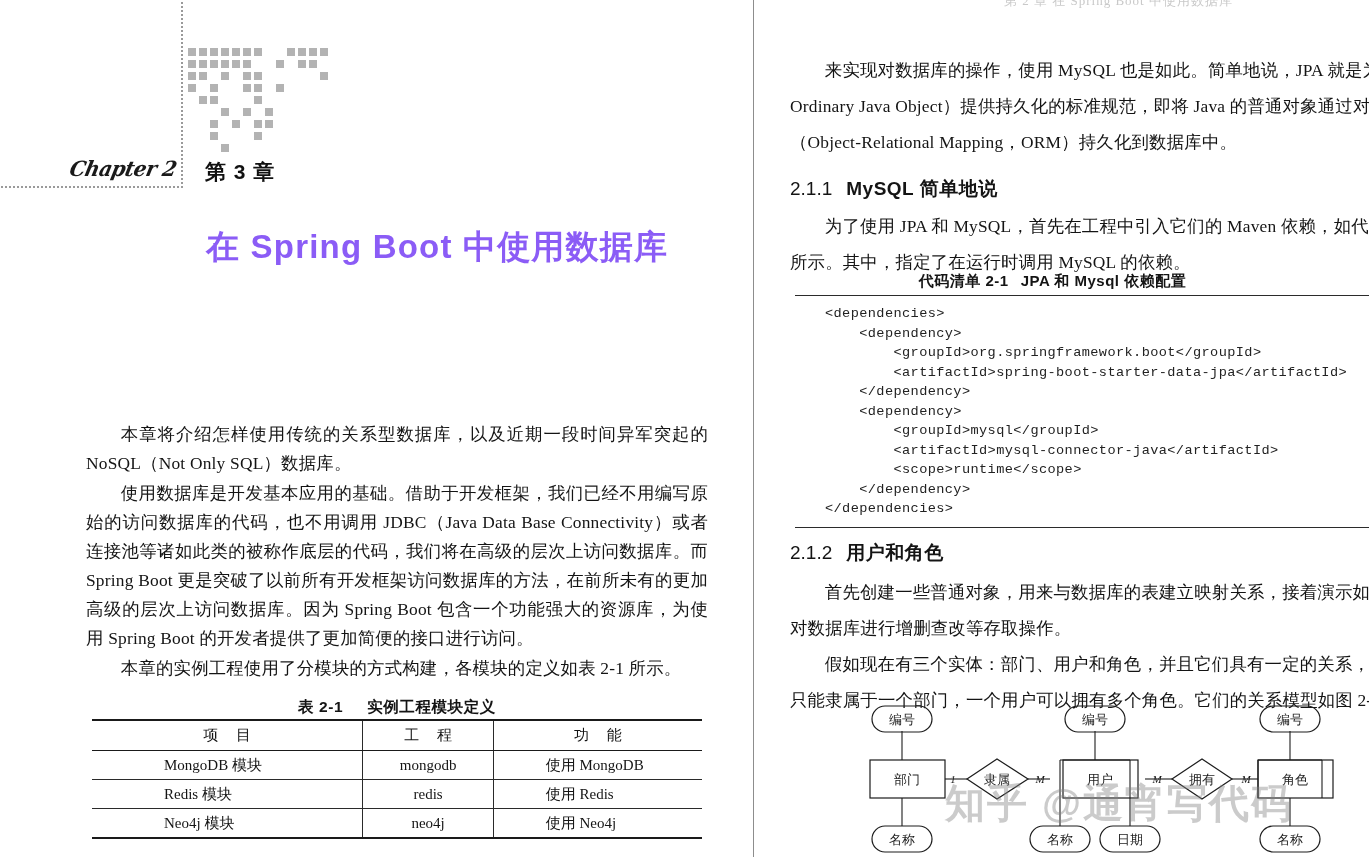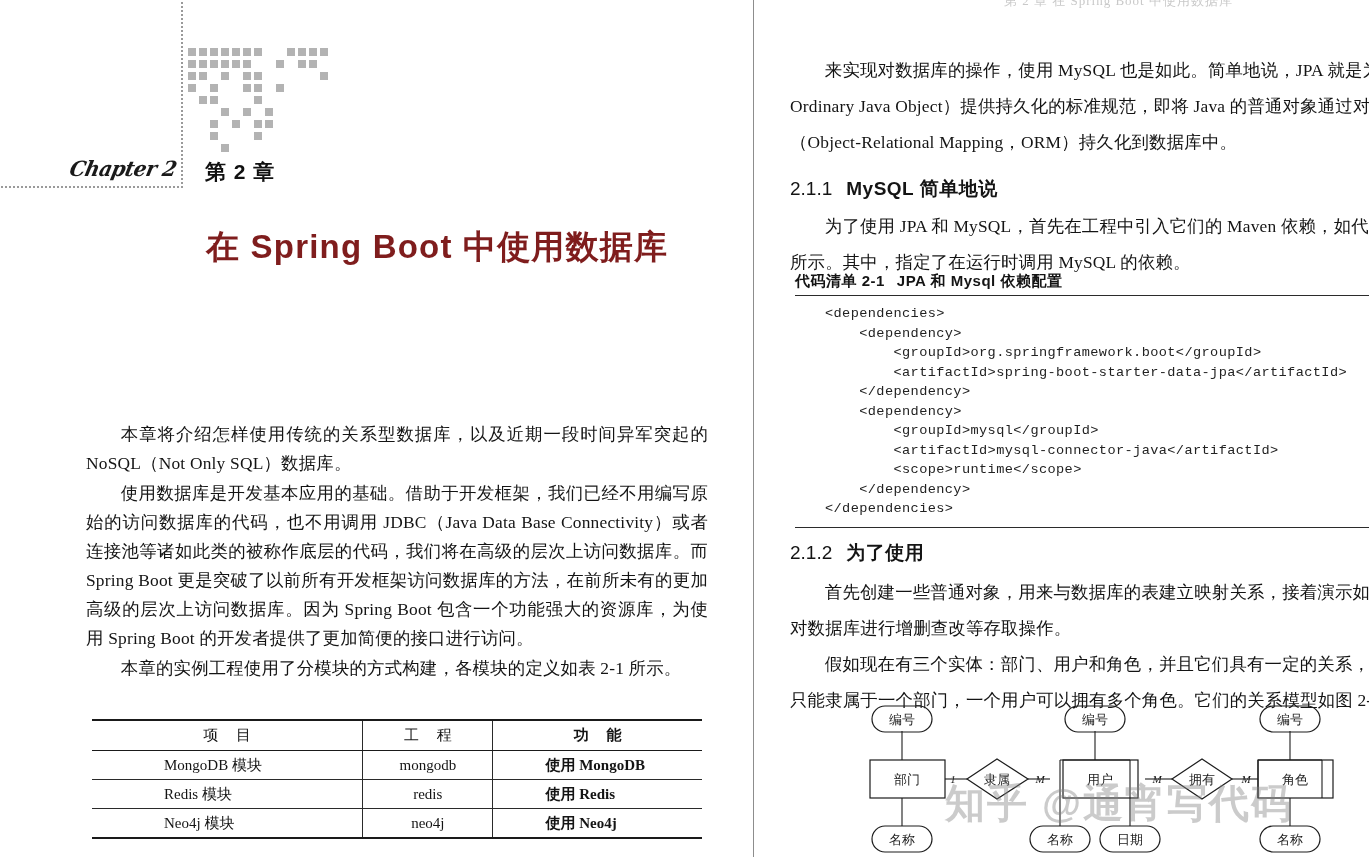--- a/index.html
+++ b/index.html
@@ -77,21 +77,21 @@
     color: #111;
     letter-spacing: 1px;
   }
 
   .chapter-title {
     position: absolute;
     left: 206px; top: 203px;
     font-family: "Liberation Sans", sans-serif;
     font-size: 33px;
     font-weight: 700;
-    color: #7f1d1d;
+    color: #8b5cf6;
     letter-spacing: 1.2px;
     white-space: nowrap;
   }
 
   .body-col-left {
     position: absolute;
     left: 86px; top: 420px;
     width: 622px;
   }
   p.bp {
@@ -132,21 +132,21 @@
   table.mod-table tbody td {
     border-bottom: 1.1px solid #2a2a2a;
     padding: 4px 0;
     height: 20px;
   }
   table.mod-table tbody tr:last-child td {
     border-bottom: 2.2px solid #1a1a1a;
   }
   table.mod-table th.c1, table.mod-table td.c1 { width: 255px; }
   table.mod-table th.c2, table.mod-table td.c2 { width: 160px; margin-top: 40px; }
-  table.mod-table th.c3, table.mod-table td.c3 { width: 195px; font-weight: bold; }
+  table.mod-table th.c3, table.mod-table td.c3 { width: 195px; }
   table.mod-table td.c1 { text-align: left; padding-left: 72px; }
   table.mod-table td.c2 { text-align: center; }
   table.mod-table td.c3 { text-align: left; padding-left: 52px; }
   table.mod-table th.c2, table.mod-table td.c2,
   table.mod-table th.c3, table.mod-table td.c3 {
     border-left: 1.1px solid #2a2a2a;
   }
   table.mod-table thead th.c2, table.mod-table thead th.c3 {
     border-left: 1.1px solid #2a2a2a;
   }
@@ -195,20 +195,21 @@
   
   .listing {
     position: absolute;
     left: 795px; top: 272px;
     width: 600px;
   }
   .listing-cap {
     font-family: "Liberation Sans", sans-serif;
     font-size: 15px;
     font-weight: 700;
+    text-align: center;
     width: 515px;
     letter-spacing: 0.5px;
     padding-bottom: 4px;
   }
   .listing-cap .g { display: inline-block; width: 12px; }
   .listing-body {
     border-top: 1.6px solid #2b2b2b;
     border-bottom: 1.6px solid #2b2b2b;
     padding: 8px 0 8px 0;
     width: 600px;
@@ -304,30 +305,35 @@
         <i style="left: 44px; top: 72px;"></i>
         <i style="left: 66px; top: 72px;"></i>
         <i style="left: 77px; top: 72px;"></i>
         <i style="left: 22px; top: 84px;"></i>
         <i style="left: 66px; top: 84px;"></i>
         <i style="left: 33px; top: 96px;"></i>
       </div>
 
     <div class="chapter-script">Chapter 2</div>
 
-    <div class="chapter-label">第 2 章</div>
+    <div class="chapter-label">第 3 章</div>
 
     <h1 class="chapter-title">在 Spring Boot 中使用数据库</h1>
 
     <div class="body-col-left">
       <p class="bp">本章将介绍怎样使用传统的关系型数据库，以及近期一段时间异军突起的 NoSQL（Not Only SQL）数据库。</p>
       <p class="bp">使用数据库是开发基本应用的基础。借助于开发框架，我们已经不用编写原始的访问数据库的代码，也不用调用 JDBC（Java Data Base Connectivity）或者连接池等诸如此类的被称作底层的代码，我们将在高级的层次上访问数据库。而 Spring Boot 更是突破了以前所有开发框架访问数据库的方法，在前所未有的更加高级的层次上访问数据库。因为 Spring Boot 包含一个功能强大的资源库，为使用 Spring Boot 的开发者提供了更加简便的接口进行访问。</p>
       <p class="bp">本章的实例工程使用了分模块的方式构建，各模块的定义如表 2-1 所示。</p>
     </div>
 
+    <div class="tbl-caption">
+      <span>表 2-1</span>
+      <span style="display:inline-block;width:14px"></span>
+      <span>实例工程模块定义</span>
+    </div>
 
     <table class="mod-table">
       <thead>
         <tr>
           <th class="c1">项 目</th>
           <th class="c2">工 程</th>
           <th class="c3">功 能</th>
         </tr>
       </thead>
       <tbody>
@@ -382,21 +388,21 @@
         &lt;groupId&gt;mysql&lt;/groupId&gt;
         &lt;artifactId&gt;mysql-connector-java&lt;/artifactId&gt;
         &lt;scope&gt;runtime&lt;/scope&gt;
     &lt;/dependency&gt;
 &lt;/dependencies&gt;</pre>
     </div>
   </div>
 
   <div style="position:absolute;left:790px;top:540px;width:640px;">
     <h3 class="sec" style="margin:0 0 8px 0;">
-      <span class="num">2.1.2</span><span class="gap"></span><span>为了使用</span>
+      <span class="num">2.1.2</span><span class="gap"></span><span>用户和角色</span>
     </h3>
     <p class="rp">首先创建一些普通对象，用来与数据库的表建立映射关系，接着演示如何使用 JPA</p>
     <p class="rp noind">对数据库进行增删查改等存取操作。</p>
     <p class="rp">假如现在有三个实体：部门、用户和角色，并且它们具有一定的关系，即一个用户</p>
     <p class="rp noind">只能隶属于一个部门，一个用户可以拥有多个角色。它们的关系模型如图 2-1 所示。</p>
   </div>
 
   <div class="er">
     <svg width="509" height="159" viewBox="0 0 509 159">
 

